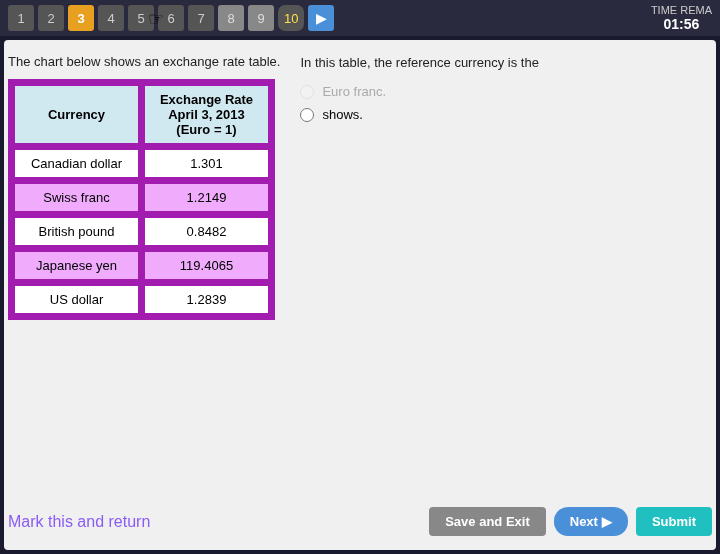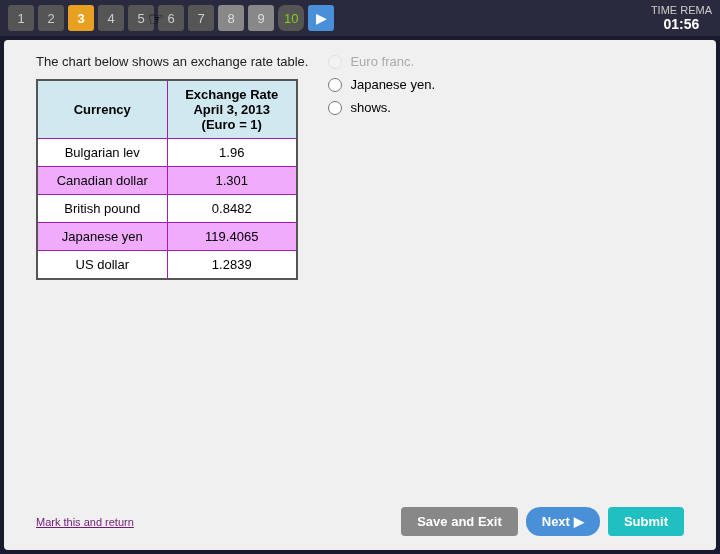--- a/index.html
+++ b/index.html
@@ -43,21 +43,21 @@
       background: #e8a020;
       color: #fff;
       font-weight: bold;
     }
     .q-num.faded {
       background: #888;
       color: #ddd;
     }
     .q-num-10 {
       background: #555;
-      color: #84cc16;
+      color: #fde047;
       padding: 0 6px;
       height: 26px;
       border-radius: 7px;
       display: flex;
       align-items: center;
       font-size: 13px;
     }
     .nav-arrow {
       width: 26px;
       height: 26px;
@@ -80,21 +80,21 @@
       font-size: 11px;
       color: #ccc;
       font-weight: normal;
     }
 
     
     .main-content {
       background: #f0f0f0;
       margin: 4px;
       border-radius: 4px;
-      padding: 14px 32px;
+      padding: 14px 4px;
       height: calc(554px - 36px - 8px);
       display: flex;
       flex-direction: column;
     }
 
     .content-body {
       display: flex;
       gap: 20px;
       flex: 1;
     }
@@ -114,21 +114,21 @@
       margin-bottom: 10px;
     }
 
     
     .exchange-table {
       border-collapse: collapse;
       border: 2px solid #555;
       font-size: 13px;
     }
     .exchange-table th, .exchange-table td {
-      border: 1px solid #a21caf;
+      border: 7px solid #a21caf;
       padding: 6px 14px;
       text-align: center;
     }
     .exchange-table thead th {
       background: #d0e8f0;
       font-weight: bold;
       font-size: 13px;
     }
     .exchange-table thead th.currency-header {
       background: #d0e8f0;
@@ -176,23 +176,22 @@
     
     .bottom-bar {
       display: flex;
       align-items: center;
       justify-content: space-between;
       padding-top: 8px;
       margin-top: auto;
     }
 
     .mark-return {
-      font-size: 11px;
-      color: #701a75;
-      text-decoration: underline;
+      font-size: 16px;
+      color: #8b5cf6;
       cursor: pointer;
     }
 
     .bottom-buttons {
       display: flex;
       gap: 8px;
       align-items: center;
     }
 
     .btn {
@@ -256,55 +255,52 @@
       <p class="intro-text">The chart below shows an exchange rate table.</p>
       <table class="exchange-table">
         <thead>
           <tr>
             <th class="currency-header">Currency</th>
             <th class="rate-header">Exchange Rate<br>April 3, 2013<br>(Euro = 1)</th>
           </tr>
         </thead>
         <tbody>
           <tr>
-            <td>Bulgarian lev</td>
-            <td>1.96</td>
-          </tr>
-          <tr>
             <td>Canadian dollar</td>
             <td>1.301</td>
+          </tr>
+          <tr>
+            <td>Swiss franc</td>
+            <td>1.2149</td>
           </tr>
           <tr>
             <td>British pound</td>
             <td>0.8482</td>
           </tr>
           <tr>
             <td>Japanese yen</td>
             <td>119.4065</td>
           </tr>
           <tr>
             <td>US dollar</td>
             <td>1.2839</td>
           </tr>
         </tbody>
       </table>
     </div>
 
     <div class="right-section">
+      <p class="question-text">In this table, the reference currency is the</p>
 
 
       <div class="radio-option disabled-opt">
         <input type="radio" name="currency-answer" id="opt2" disabled="" style="">
         <label for="opt2">Euro franc.</label>
       </div>
 
-      <div class="radio-option">
-        <input type="radio" name="currency-answer" id="opt3" style="">
-        <label for="opt3">Japanese yen.</label>
-      </div>
 
       <div class="radio-option">
         <input type="radio" name="currency-answer" id="opt4" style="">
         <label for="opt4">shows.</label>
       </div>
     </div>
   </div>
 
   <div class="bottom-bar">
     <span class="mark-return">Mark this and return</span>

